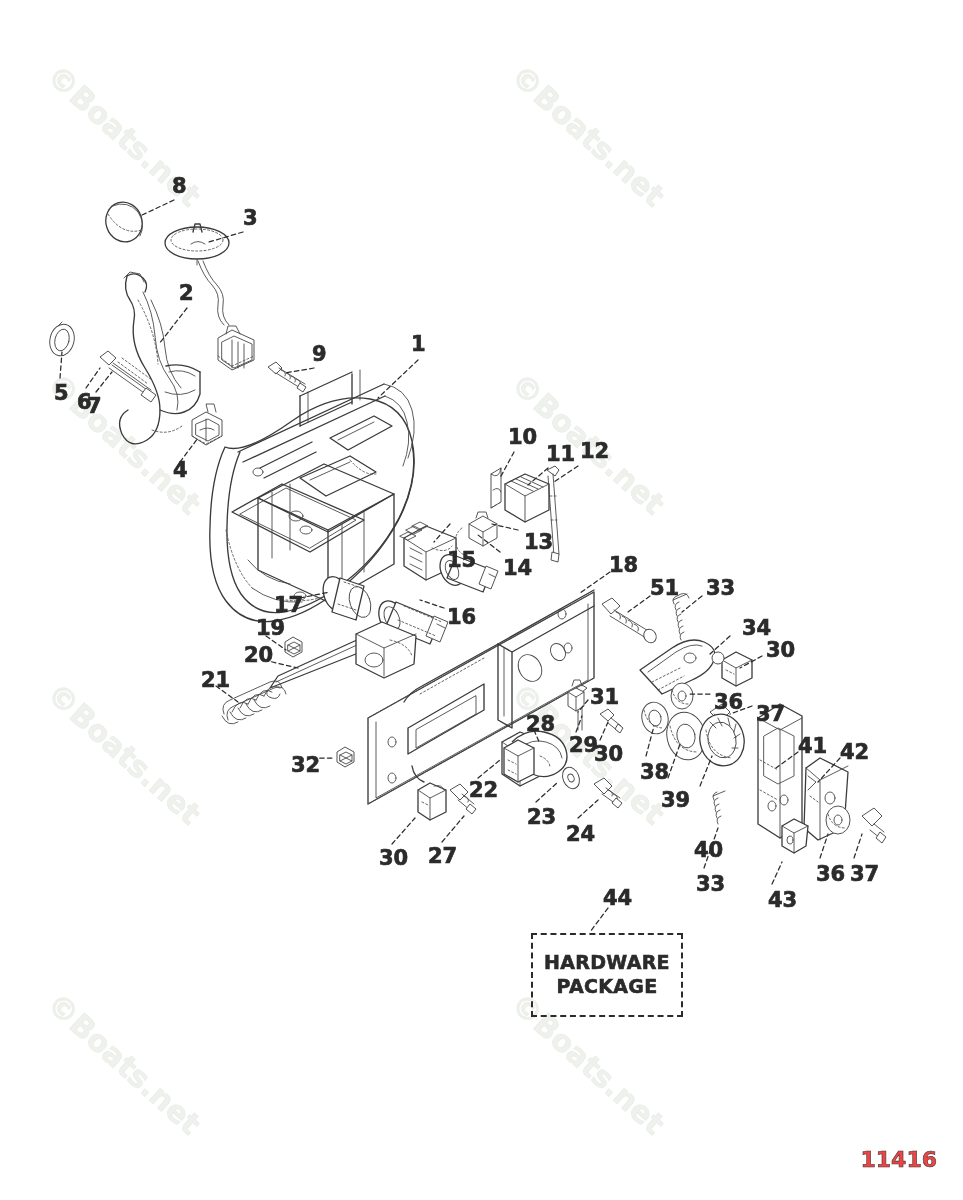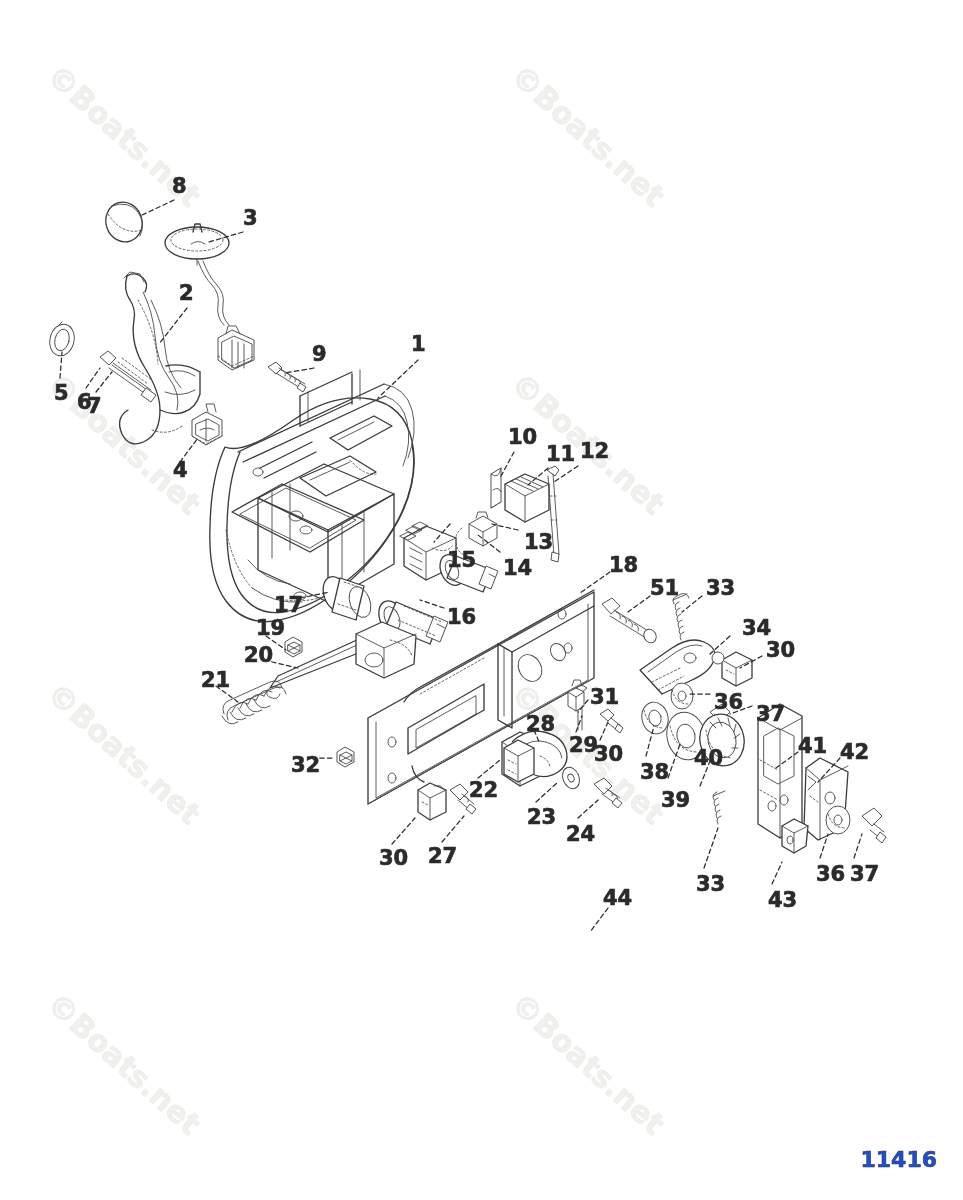--- a/index.html
+++ b/index.html
@@ -83,21 +83,21 @@
   }
   
   #figure-number {
     position: absolute;
     z-index: 4;
     right: 26px;
     bottom: 28px;
     font-family: "DejaVu Sans", sans-serif;
     font-weight: 700;
     font-size: 22px;
-    color: #1d4ed8;
+    color: #ef4444;
     -webkit-text-stroke: 0.6px #3a3a3a;
   }
 </style>
 </head>
 <body>
 
 <div id="page">
 
   <div class="wm-layer">
       <div class="wm" style="left: 64px; top: 58px; color: rgb(238, 241, 236); transform: rotate(42deg);">©Boats.net</div>
@@ -667,26 +667,30 @@
       <div class="num" style="left: 594px; top: 744px;">30</div>
       <div class="num" style="left: 590px; top: 687px;">31</div>
       <div class="num" style="left: 650px; top: 578px;">51</div>
       <div class="num" style="left: 706px; top: 578px;">33</div>
       <div class="num" style="left: 730px; top: 618px; margin-left: 12px;">34</div>
       <div class="num" style="left: 766px; top: 640px;">30</div>
       <div class="num" style="left: 714px; top: 692px;">36</div>
       <div class="num" style="left: 756px; top: 704px;">37</div>
       <div class="num" style="left: 640px; top: 762px;">38</div>
       <div class="num" style="left: 661px; top: 790px;">39</div>
-      <div class="num" style="left: 694px; top: 748px;">40</div>
+      <div class="num" style="left: 694px; top: 840px;">40</div>
       <div class="num" style="left: 798px; top: 736px;">41</div>
       <div class="num" style="left: 840px; top: 742px;">42</div>
       <div class="num" style="left: 768px; top: 890px;">43</div>
       <div class="num" style="left: 696px; top: 874px;">33</div>
       <div class="num" style="left: 816px; top: 864px;">36</div>
       <div class="num" style="left: 850px; top: 864px;">37</div>
       <div class="num" style="left: 603px; top: 888px;">44</div>
     </div>
 
+  <div id="hardware-package">
+    <div class="hp-line">HARDWARE</div>
+    <div class="hp-line">PACKAGE</div>
+  </div>
 
   <div id="figure-number">11416</div>
 
 </div>
 
 </body></html>

